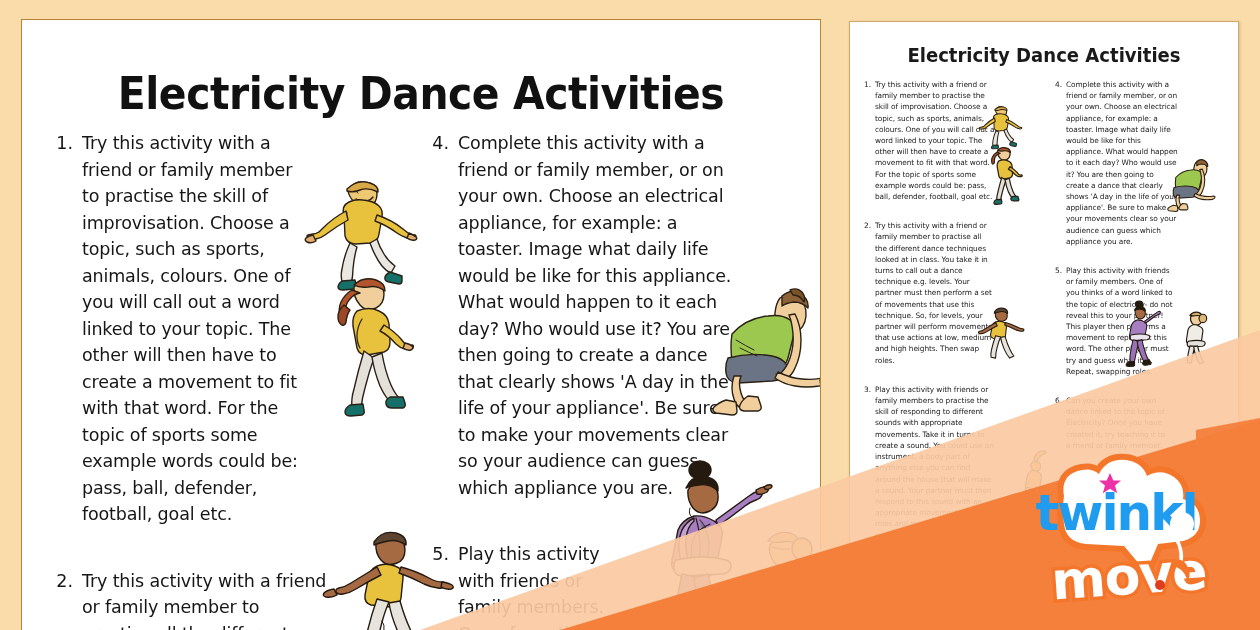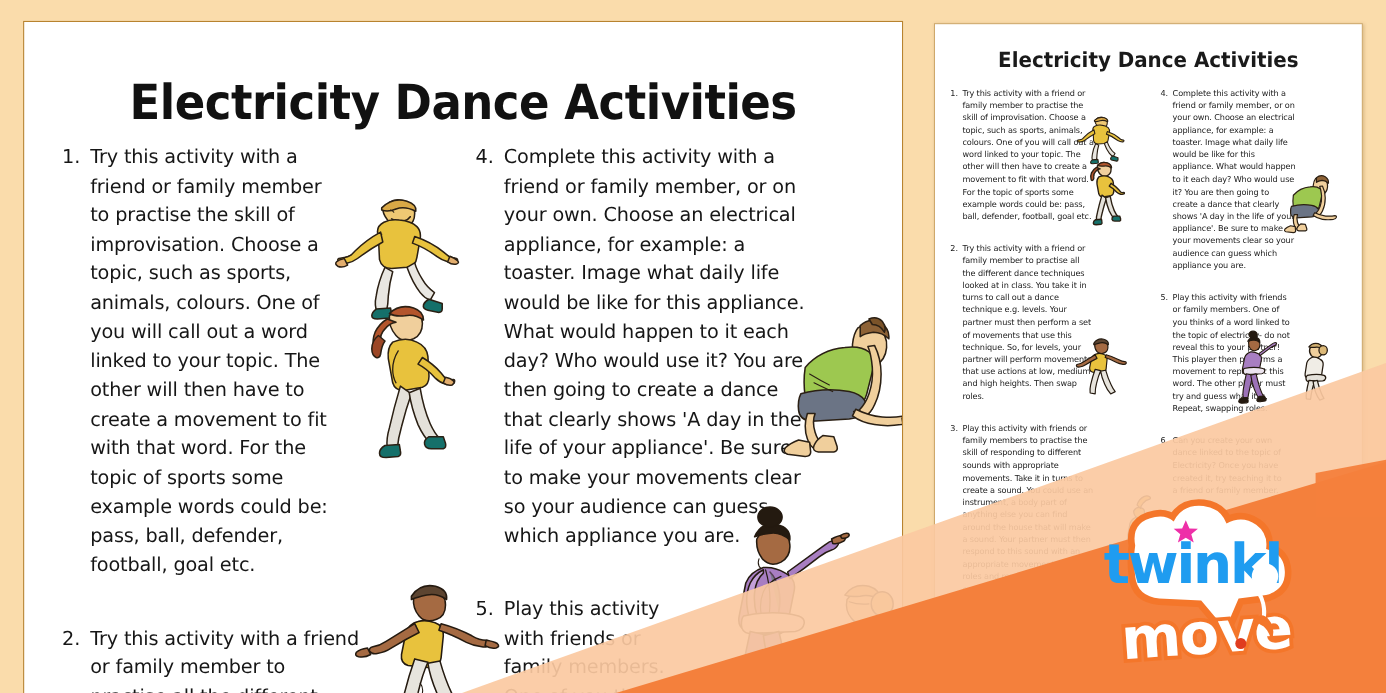--- a/index.html
+++ b/index.html
@@ -138,21 +138,21 @@
   }
 
   
   .fig { position: absolute; }
   .fig svg { display: block; }
 
   
   .overlay { position: absolute; left: 0; top: 0; width: 1260px; height: 630px; pointer-events: none; }
 
   
-  .logo { position: absolute; left: 980px; top: 452px; width: 215px; height: 175px; }
+  .logo { position: absolute; left: 1012px; top: 452px; width: 215px; height: 175px; }
 </style>
 </head>
 <body>
 
 <div id="stage">
 
   <div class="main-page">
 
     <div class="main-title">Electricity Dance Activities</div>
 

